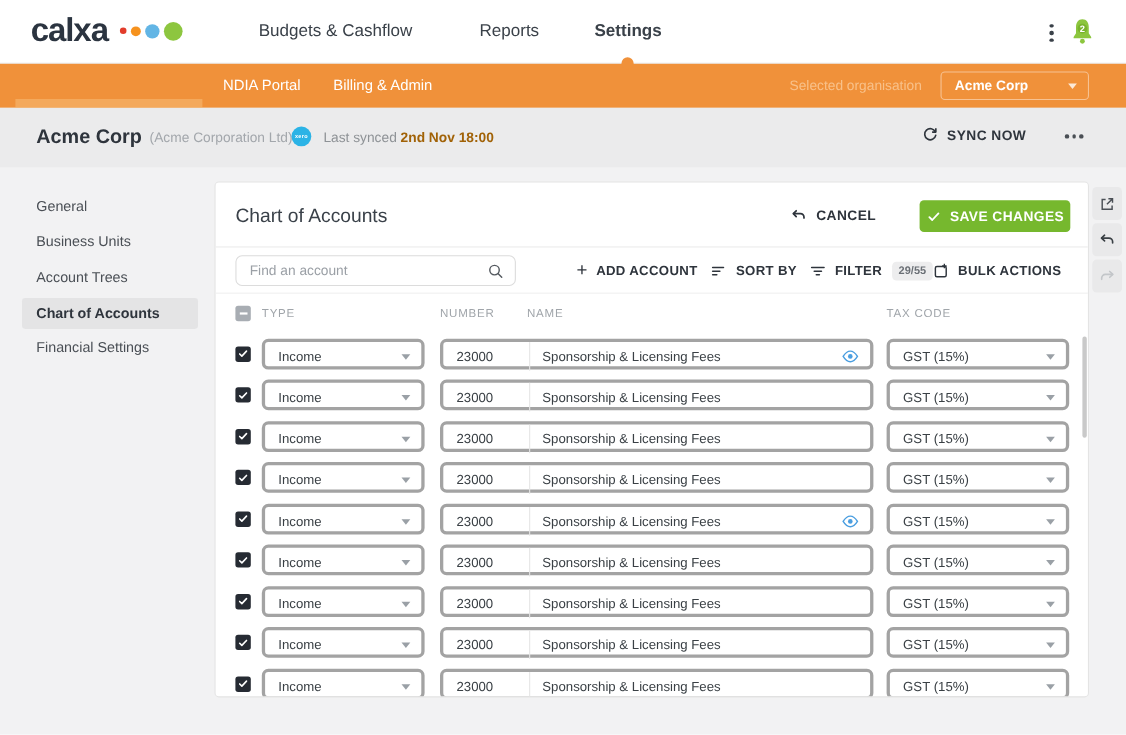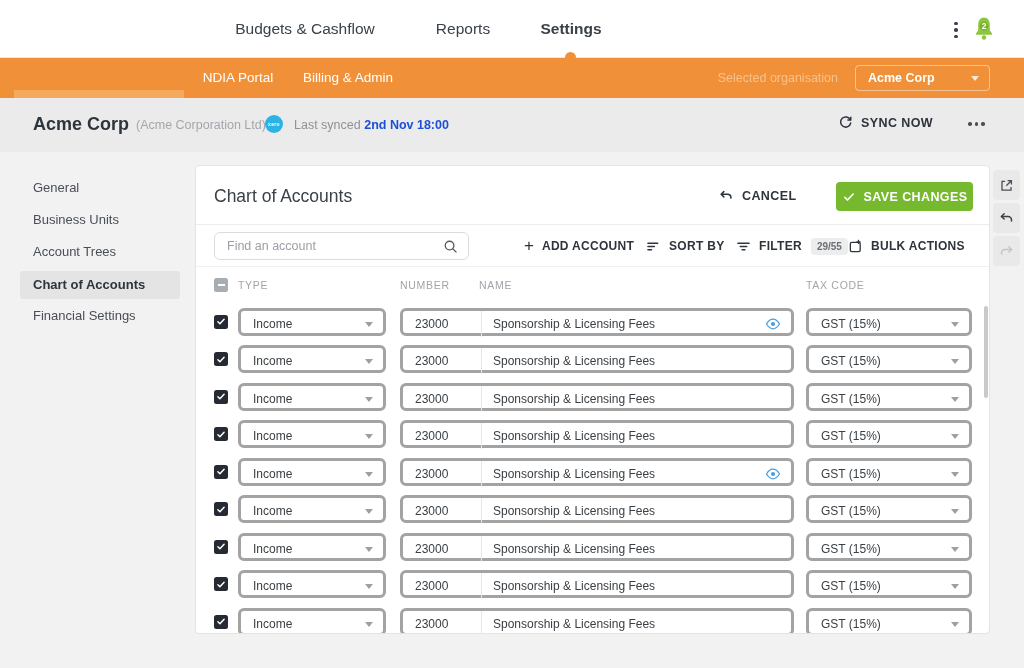--- a/index.html
+++ b/index.html
@@ -38,21 +38,21 @@
   .sel-org-label { position:absolute; top:0; right:186px; height:40px; line-height:40px; font-size:12.5px; color:#f9c globalization; color:#f8c18a; }
   .org-select { position:absolute; left:855px; top:7px; width:135px; height:26px; border:1px solid rgba(255,255,255,0.45); border-radius:4px; color:#fff; font-size:12.5px; font-weight:bold; line-height:24px; padding-left:12px; cursor:pointer; }
   .org-select .caret { position:absolute; right:10px; top:10px; border-left:4px solid transparent; border-right:4px solid transparent; border-top:5px solid rgba(255,255,255,0.8); }
 
   
   .orgbar { position:absolute; top:98px; left:0; width:1024px; height:54px; background:#ebebec; }
   .org-name { position:absolute; left:33px; top:16px; font-size:18px; font-weight:bold; color:#2e343c; }
   .org-fullname { position:absolute; left:136px; top:20px; font-size:12.5px; color:#a3a7ac; }
   .xero-dot { position:absolute; left:265px; top:17px; width:18px; height:18px; border-radius:50%; background:#2bb3e6; color:#fff; font-size:5px; font-weight:bold; text-align:center; line-height:18px; letter-spacing:0.3px; }
   .last-synced { position:absolute; left:294px; top:20px; font-size:12.5px; color:#8e9296; }
-  .last-synced b { color:#1d4ed8; }
+  .last-synced b { color:#a16207; }
   .sync-btn { position:absolute; left:838px; top:17px; display:flex; align-items:center; gap:8px; cursor:pointer; }
   .sync-btn span { font-size:12.5px; font-weight:bold; color:#2e343c; letter-spacing:0.4px; }
   .hdots { position:absolute; left:968px; top:24px; display:flex; gap:3px; cursor:pointer; }
   .hdots i { width:3.5px; height:3.5px; border-radius:50%; background:#4a4f55; }
 
   
   .side-item { position:absolute; left:20px; width:160px; height:28px; line-height:28px; padding-left:13px; font-size:13px; color:#4a4f55; border-radius:3px; cursor:pointer; }
   .side-item.s0 { top:174px; }
   .side-item.s1 { top:206px; }
   .side-item.s2 { top:238px; }
@@ -109,20 +109,29 @@
   .numname .eye { position:absolute; right:10px; top:5px; }
   .tax-sel { left:610px; width:166px; line-height:26px; padding-left:12px; cursor:pointer; }
   .vscroll { position:absolute; left:788px; top:140px; width:4px; height:92px; border-radius:2px; background:#c9c9c9; cursor:pointer; }
 </style>
 </head>
 <body>
 
 <div id="app">
 
   <div class="topbar">
+    <div class="logo">
+      <span class="logo-text">calxa</span>
+      <span class="logo-dots">
+        <i class="dot d1"></i>
+          <i class="dot d2"></i>
+          <i class="dot d3"></i>
+          <i class="dot d4"></i>
+      </span>
+    </div>
     <div class="main-nav-item nav0">Budgets &amp; Cashflow</div>
     <div class="main-nav-item nav1">Reports</div>
     <div class="main-nav-item nav2">Settings</div>
     <div class="nav-active-dot"></div>
     <div class="kebab">
         <i></i>
         <i></i>
         <i></i>
       </div>
     <div class="bell-wrap">

